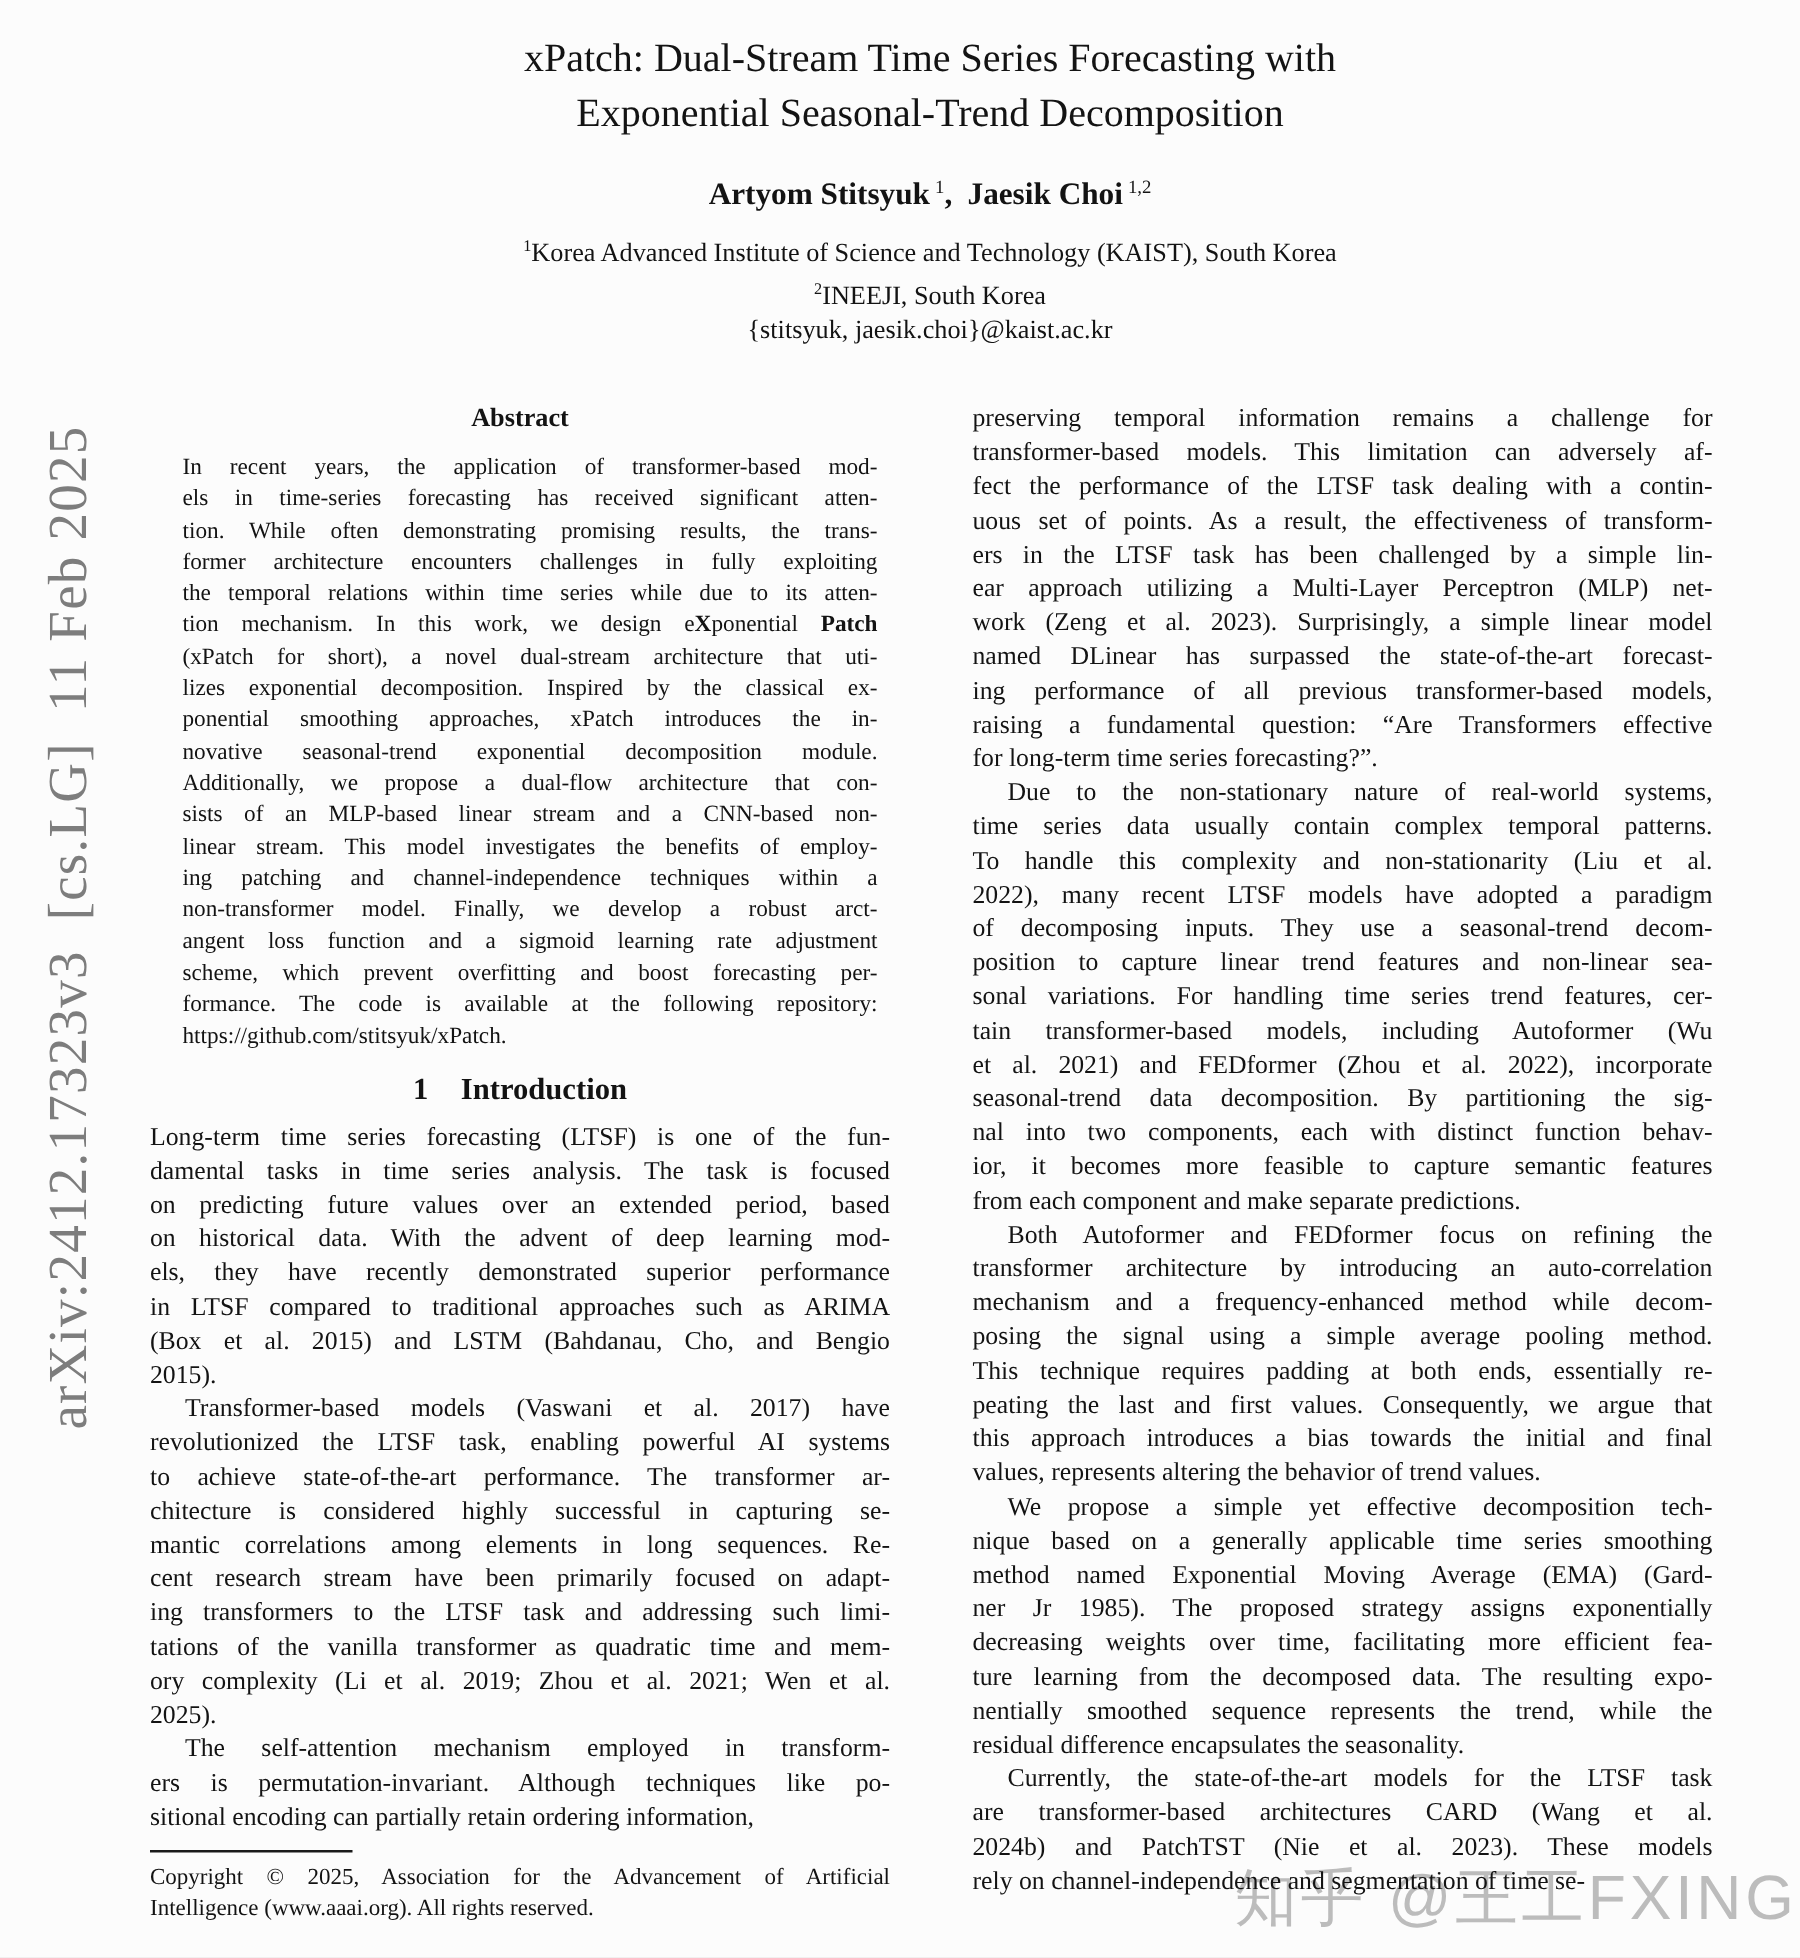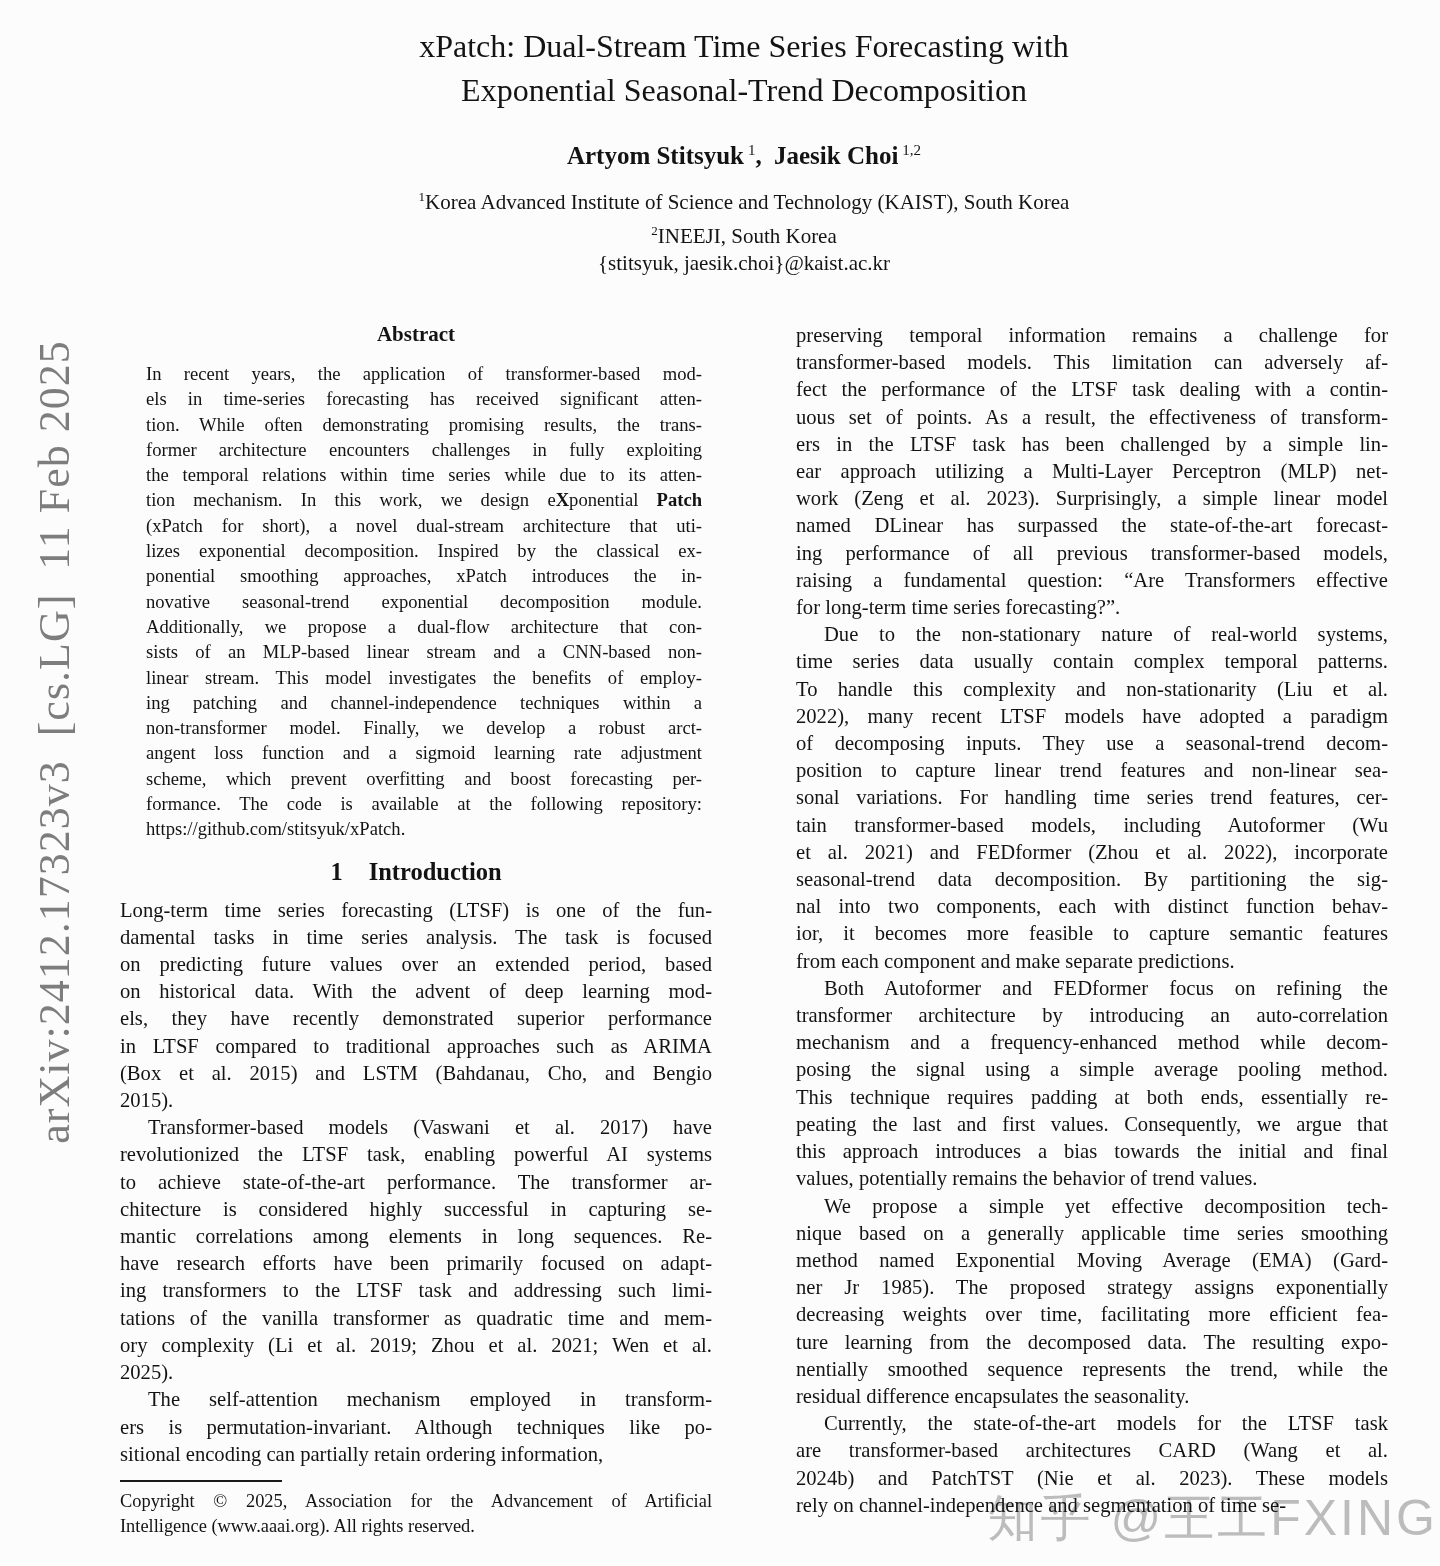--- a/index.html
+++ b/index.html
@@ -28,21 +28,21 @@
   .title { font-size:32px; font-weight:normal; line-height:44px; }
   .authors { margin-top:30px; font-size:25px; font-weight:bold; }
   .authors sup { font-weight:normal; font-size:15px; margin-left:4px; }
   .authors .sep { margin-right:6px; }
   .affil { margin-top:13px; font-size:21px; line-height:27.5px; }
   .affil sup { font-size:13px; }
   .email { font-size:21px; line-height:27.5px; }
 
   .columns {
     position:absolute; top:322px; left:120px; z-index:2;
-    display:flex; gap:84px;
+    display:flex; gap:66px;
   }
   .col { width:592px; }
 
   .abstract-heading { text-align:center; font-weight:bold; font-size:21px; margin-bottom:14px; }
   .abstract-body { padding-left:26px; padding-right:10px; font-size:18.6px; line-height:25.3px; }
 
   .pline { text-align:justify; text-align-last:justify; }
   .pline.last { text-align-last:auto; }
   .pline.indent { padding-left:28px; }
 
@@ -115,21 +115,21 @@
             <div class="pline">in LTSF compared to traditional approaches such as ARIMA</div>
             <div class="pline">(Box et al. 2015) and LSTM (Bahdanau, Cho, and Bengio</div>
             <div class="pline last">2015).</div>
           </div>
           <div class="para">
             <div class="pline indent">Transformer-based models (Vaswani et al. 2017) have</div>
             <div class="pline">revolutionized the LTSF task, enabling powerful AI systems</div>
             <div class="pline">to achieve state-of-the-art performance. The transformer ar-</div>
             <div class="pline">chitecture is considered highly successful in capturing se-</div>
             <div class="pline">mantic correlations among elements in long sequences. Re-</div>
-            <div class="pline">have research efforts have been primarily focused on adapt-</div>
+            <div class="pline">cent research stream have been primarily focused on adapt-</div>
             <div class="pline">ing transformers to the LTSF task and addressing such limi-</div>
             <div class="pline">tations of the vanilla transformer as quadratic time and mem-</div>
             <div class="pline">ory complexity (Li et al. 2019; Zhou et al. 2021; Wen et al.</div>
             <div class="pline last">2025).</div>
           </div>
           <div class="para">
             <div class="pline indent">The self-attention mechanism employed in transform-</div>
             <div class="pline">ers is permutation-invariant. Although techniques like po-</div>
             <div class="pline last">sitional encoding can partially retain ordering information,</div>
           </div>
@@ -173,21 +173,21 @@
             <div class="pline last">from each component and make separate predictions.</div>
           </div>
           <div class="para">
             <div class="pline indent">Both Autoformer and FEDformer focus on refining the</div>
             <div class="pline">transformer architecture by introducing an auto-correlation</div>
             <div class="pline">mechanism and a frequency-enhanced method while decom-</div>
             <div class="pline">posing the signal using a simple average pooling method.</div>
             <div class="pline">This technique requires padding at both ends, essentially re-</div>
             <div class="pline">peating the last and first values. Consequently, we argue that</div>
             <div class="pline">this approach introduces a bias towards the initial and final</div>
-            <div class="pline last">values, potentially remains the behavior of trend values.</div>
+            <div class="pline last">values, represents altering the behavior of trend values.</div>
           </div>
           <div class="para">
             <div class="pline indent">We propose a simple yet effective decomposition tech-</div>
             <div class="pline">nique based on a generally applicable time series smoothing</div>
             <div class="pline">method named Exponential Moving Average (EMA) (Gard-</div>
             <div class="pline">ner Jr 1985). The proposed strategy assigns exponentially</div>
             <div class="pline">decreasing weights over time, facilitating more efficient fea-</div>
             <div class="pline">ture learning from the decomposed data. The resulting expo-</div>
             <div class="pline">nentially smoothed sequence represents the trend, while the</div>
             <div class="pline last">residual difference encapsulates the seasonality.</div>

